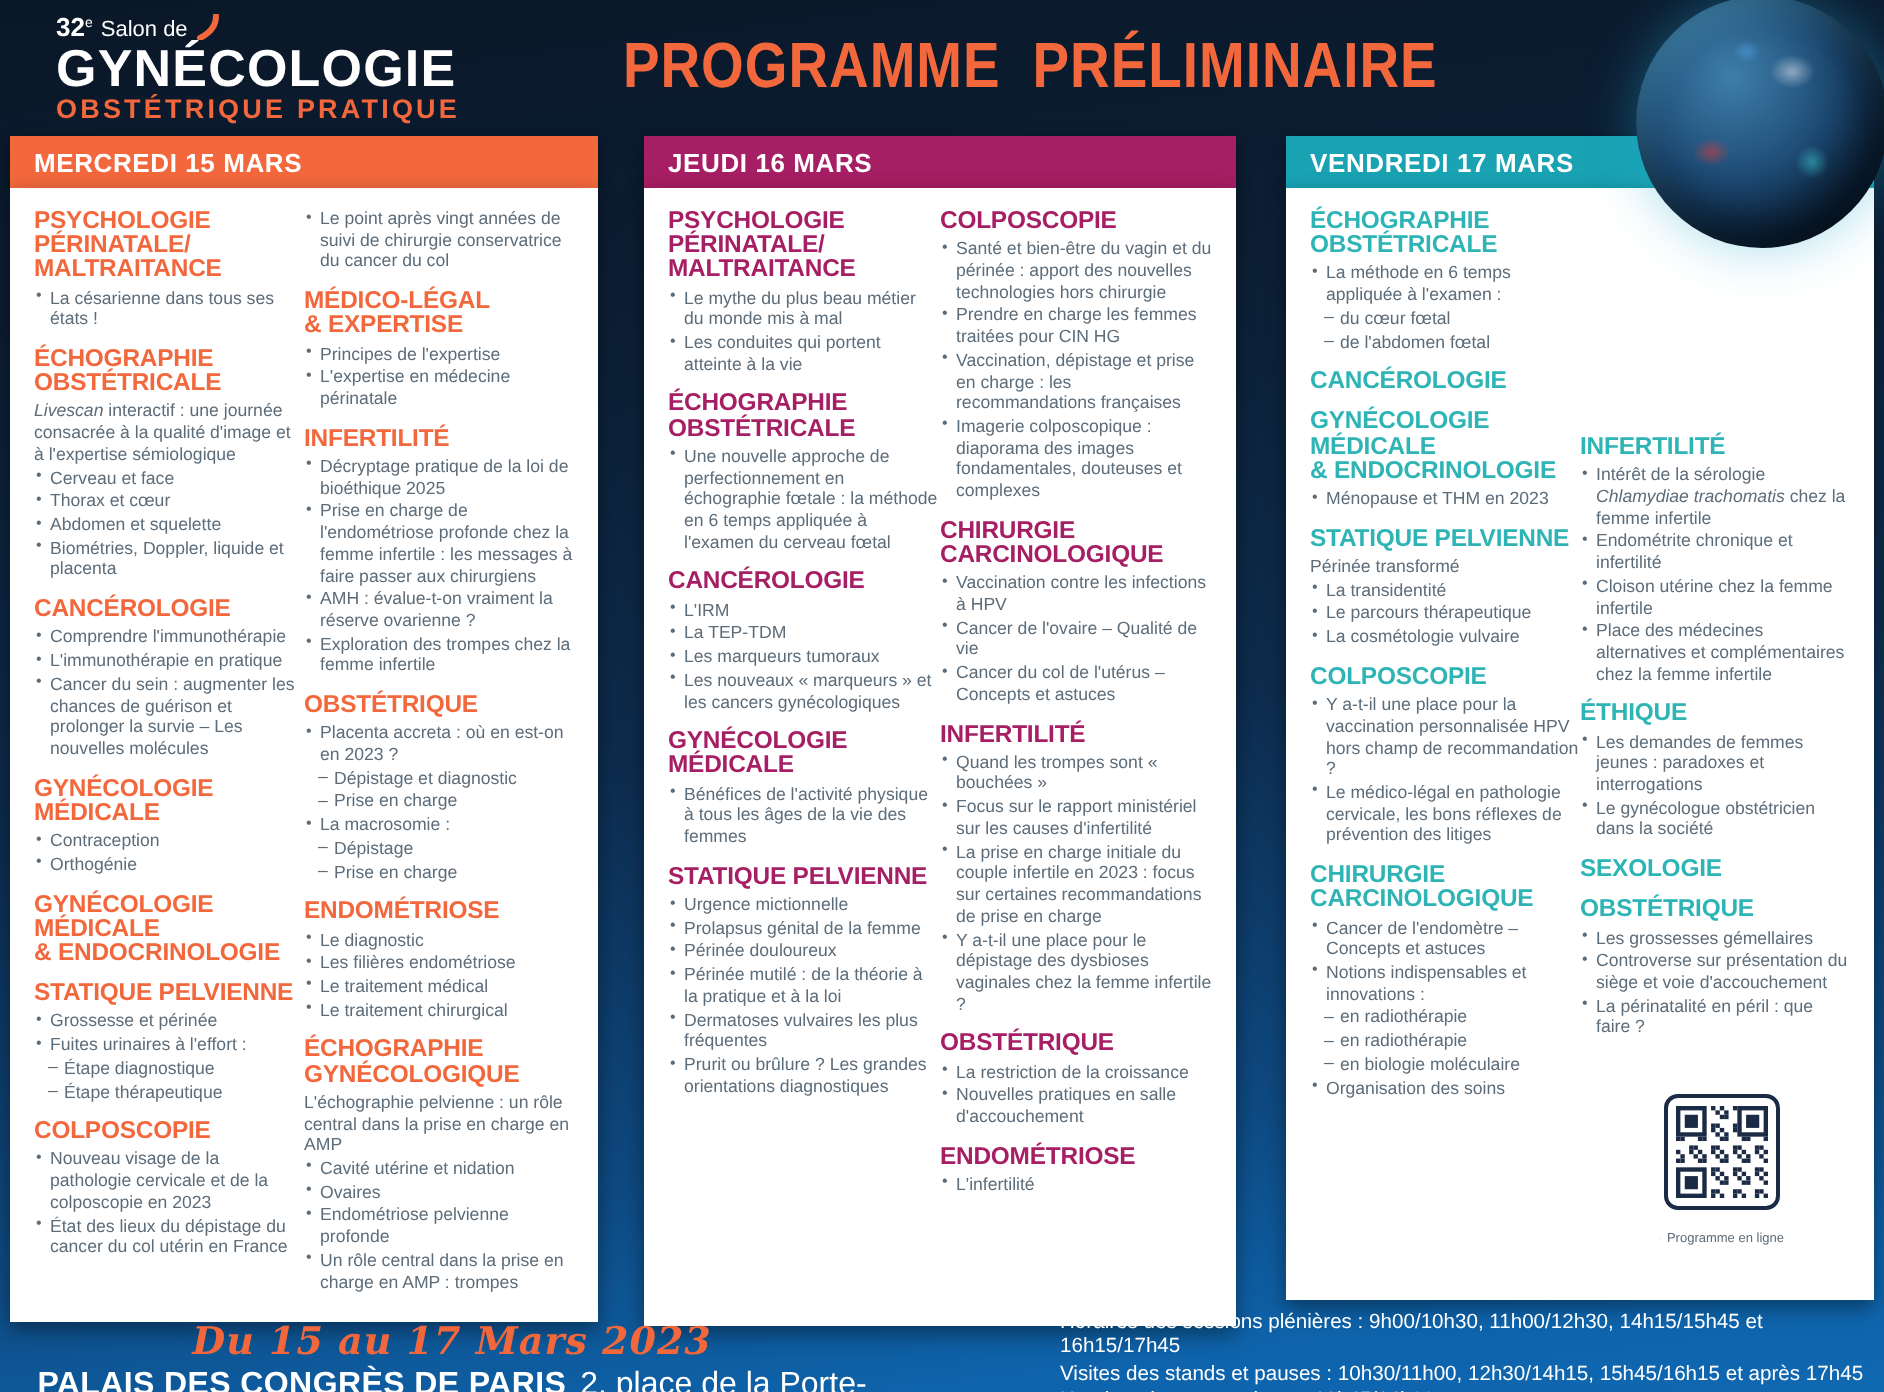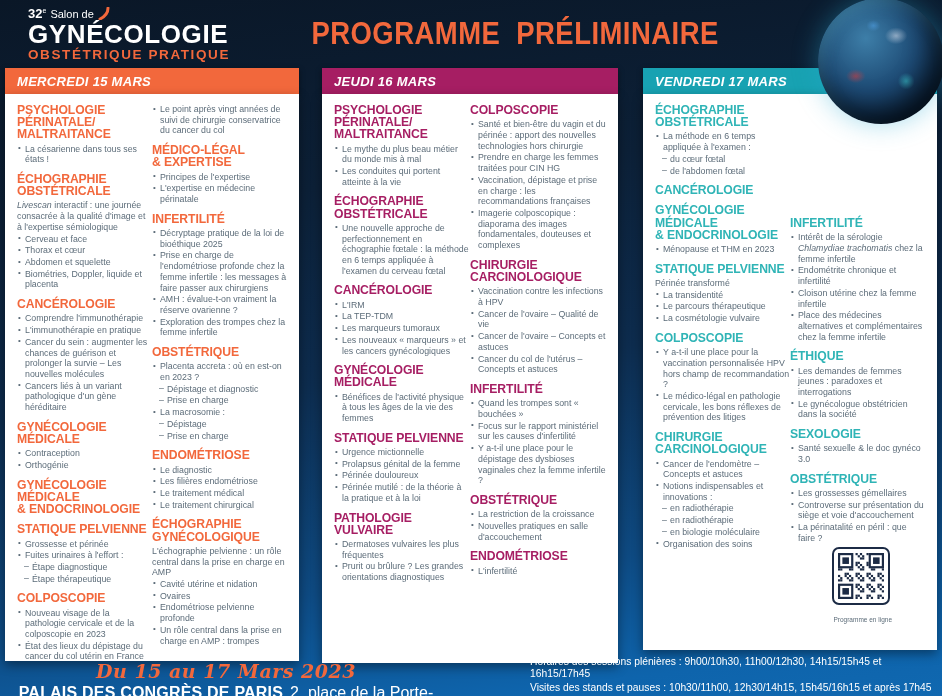--- a/index.html
+++ b/index.html
@@ -28,21 +28,21 @@
       radial-gradient(circle at 38% 32%,#3d7ea8 0%,#1d4a74 45%,#0d2846 75%,#081c33 100%);
     box-shadow:0 0 26px rgba(40,170,210,.4), inset -10px -12px 26px rgba(0,0,0,.65), inset 4px 6px 14px rgba(120,220,240,.25);}
 
   
   .day{position:absolute;top:68px;}
   .d0{left:5px;width:294px;}
   .d1{left:322px;width:296px;}
   .d2{left:643px;width:294px;}
   .day-bar{height:26px;display:flex;align-items:center;padding:0 12px;box-sizing:border-box;
     background:var(--accent);color:#fff;font-weight:800;font-size:13px;letter-spacing:.3px;
-    box-shadow:0 2px 6px rgba(0,0,0,.45);font-style:italic;}
+    box-shadow:0 2px 6px rgba(0,0,0,.45);}
   .day-card{position:relative;background:#fff;box-sizing:border-box;padding:10px 12px 8px;
     display:flex;gap:0;box-shadow:0 4px 10px rgba(0,0,0,.4);overflow:hidden;}
   .d0 .day-card{height:567px;}
   .d1 .day-card{height:569px;}
   .d2 .day-card{height:556px;}
   .d2 .subcol:nth-child(2){padding-top:113px;}
   .subcol{flex:1;min-width:0;color:#5c6c79;}
   .sec-title{color:var(--heading);font-size:12.2px;font-weight:800;line-height:1.0;
     letter-spacing:-.1px;margin:8px 0 3px;white-space:pre-line;}
   .subcol .sec-title:first-child{margin-top:0;}
@@ -105,21 +105,20 @@
 OBSTÉTRICALE</h3>
           <p class="intro"><em>Livescan</em> interactif : une journée consacrée à la qualité d'image et à l'expertise sémiologique</p>
           <p class="item">Cerveau et face</p>
           <p class="item">Thorax et cœur</p>
           <p class="item">Abdomen et squelette</p>
           <p class="item">Biométries, Doppler, liquide et placenta</p>
           <h3 class="sec-title">CANCÉROLOGIE</h3>
           <p class="item">Comprendre l'immunothérapie</p>
           <p class="item">L'immunothérapie en pratique</p>
           <p class="item">Cancer du sein : augmenter les chances de guérison et prolonger la survie – Les nouvelles molécules</p>
-          <p class="item">Cancers liés à un variant pathologique d'un gène héréditaire</p>
           <h3 class="sec-title">GYNÉCOLOGIE
 MÉDICALE</h3>
           <p class="item">Contraception</p>
           <p class="item">Orthogénie</p>
           <h3 class="sec-title">GYNÉCOLOGIE
 MÉDICALE
 &amp; ENDOCRINOLOGIE</h3>
           <h3 class="sec-title">STATIQUE PELVIENNE</h3>
           <p class="item">Grossesse et périnée</p>
           <p class="item">Fuites urinaires à l'effort :</p>
@@ -183,40 +182,38 @@
           <p class="item">Les marqueurs tumoraux</p>
           <p class="item">Les nouveaux « marqueurs » et les cancers gynécologiques</p>
           <h3 class="sec-title">GYNÉCOLOGIE
 MÉDICALE</h3>
           <p class="item">Bénéfices de l'activité physique à tous les âges de la vie des femmes</p>
           <h3 class="sec-title">STATIQUE PELVIENNE</h3>
           <p class="item">Urgence mictionnelle</p>
           <p class="item">Prolapsus génital de la femme</p>
           <p class="item">Périnée douloureux</p>
           <p class="item">Périnée mutilé : de la théorie à la pratique et à la loi</p>
-          <h3 class="sec-title">PATHOLOGIE
-VULVAIRE</h3>
           <p class="item">Dermatoses vulvaires les plus fréquentes</p>
           <p class="item">Prurit ou brûlure ? Les grandes orientations diagnostiques</p>
         </div>
       <div class="subcol">
           <h3 class="sec-title">COLPOSCOPIE</h3>
           <p class="item">Santé et bien-être du vagin et du périnée : apport des nouvelles technologies hors chirurgie</p>
           <p class="item">Prendre en charge les femmes traitées pour CIN HG</p>
           <p class="item">Vaccination, dépistage et prise en charge : les recommandations françaises</p>
           <p class="item">Imagerie colposcopique : diaporama des images fondamentales, douteuses et complexes</p>
           <h3 class="sec-title">CHIRURGIE
 CARCINOLOGIQUE</h3>
           <p class="item">Vaccination contre les infections à HPV</p>
           <p class="item">Cancer de l'ovaire – Qualité de vie</p>
-          <p class="item">Cancer de l'ovaire – Concepts et astuces</p>
           <p class="item">Cancer du col de l'utérus – Concepts et astuces</p>
           <h3 class="sec-title">INFERTILITÉ</h3>
           <p class="item">Quand les trompes sont « bouchées »</p>
           <p class="item">Focus sur le rapport ministériel sur les causes d'infertilité</p>
+          <p class="item">La prise en charge initiale du couple infertile en 2023 : focus sur certaines recommandations de prise en charge</p>
           <p class="item">Y a-t-il une place pour le dépistage des dysbioses vaginales chez la femme infertile ?</p>
           <h3 class="sec-title">OBSTÉTRIQUE</h3>
           <p class="item">La restriction de la croissance</p>
           <p class="item">Nouvelles pratiques en salle d'accouchement</p>
           <h3 class="sec-title">ENDOMÉTRIOSE</h3>
           <p class="item">L'infertilité</p>
         </div>
     </div>
   </section>
 
@@ -256,21 +253,20 @@
       <div class="subcol">
           <h3 class="sec-title">INFERTILITÉ</h3>
           <p class="item">Intérêt de la sérologie <em>Chlamydiae trachomatis</em> chez la femme infertile</p>
           <p class="item">Endométrite chronique et infertilité</p>
           <p class="item">Cloison utérine chez la femme infertile</p>
           <p class="item">Place des médecines alternatives et complémentaires chez la femme infertile</p>
           <h3 class="sec-title">ÉTHIQUE</h3>
           <p class="item">Les demandes de femmes jeunes : paradoxes et interrogations</p>
           <p class="item">Le gynécologue obstétricien dans la société</p>
           <h3 class="sec-title">SEXOLOGIE</h3>
-          <p class="item">Santé sexuelle &amp; le doc gynéco 3.0</p>
           <h3 class="sec-title">OBSTÉTRIQUE</h3>
           <p class="item">Les grossesses gémellaires</p>
           <p class="item">Controverse sur présentation du siège et voie d'accouchement</p>
           <p class="item">La périnatalité en péril : que faire ?</p>
         </div>
       <div class="qr-wrap">
         <div class="qr-box">
           <svg viewBox="0 0 42 42" width="46" height="46" fill="#1c2b45">
               <rect x="16" y="0" width="2" height="2"></rect>
               <rect x="20" y="0" width="2" height="2"></rect>

